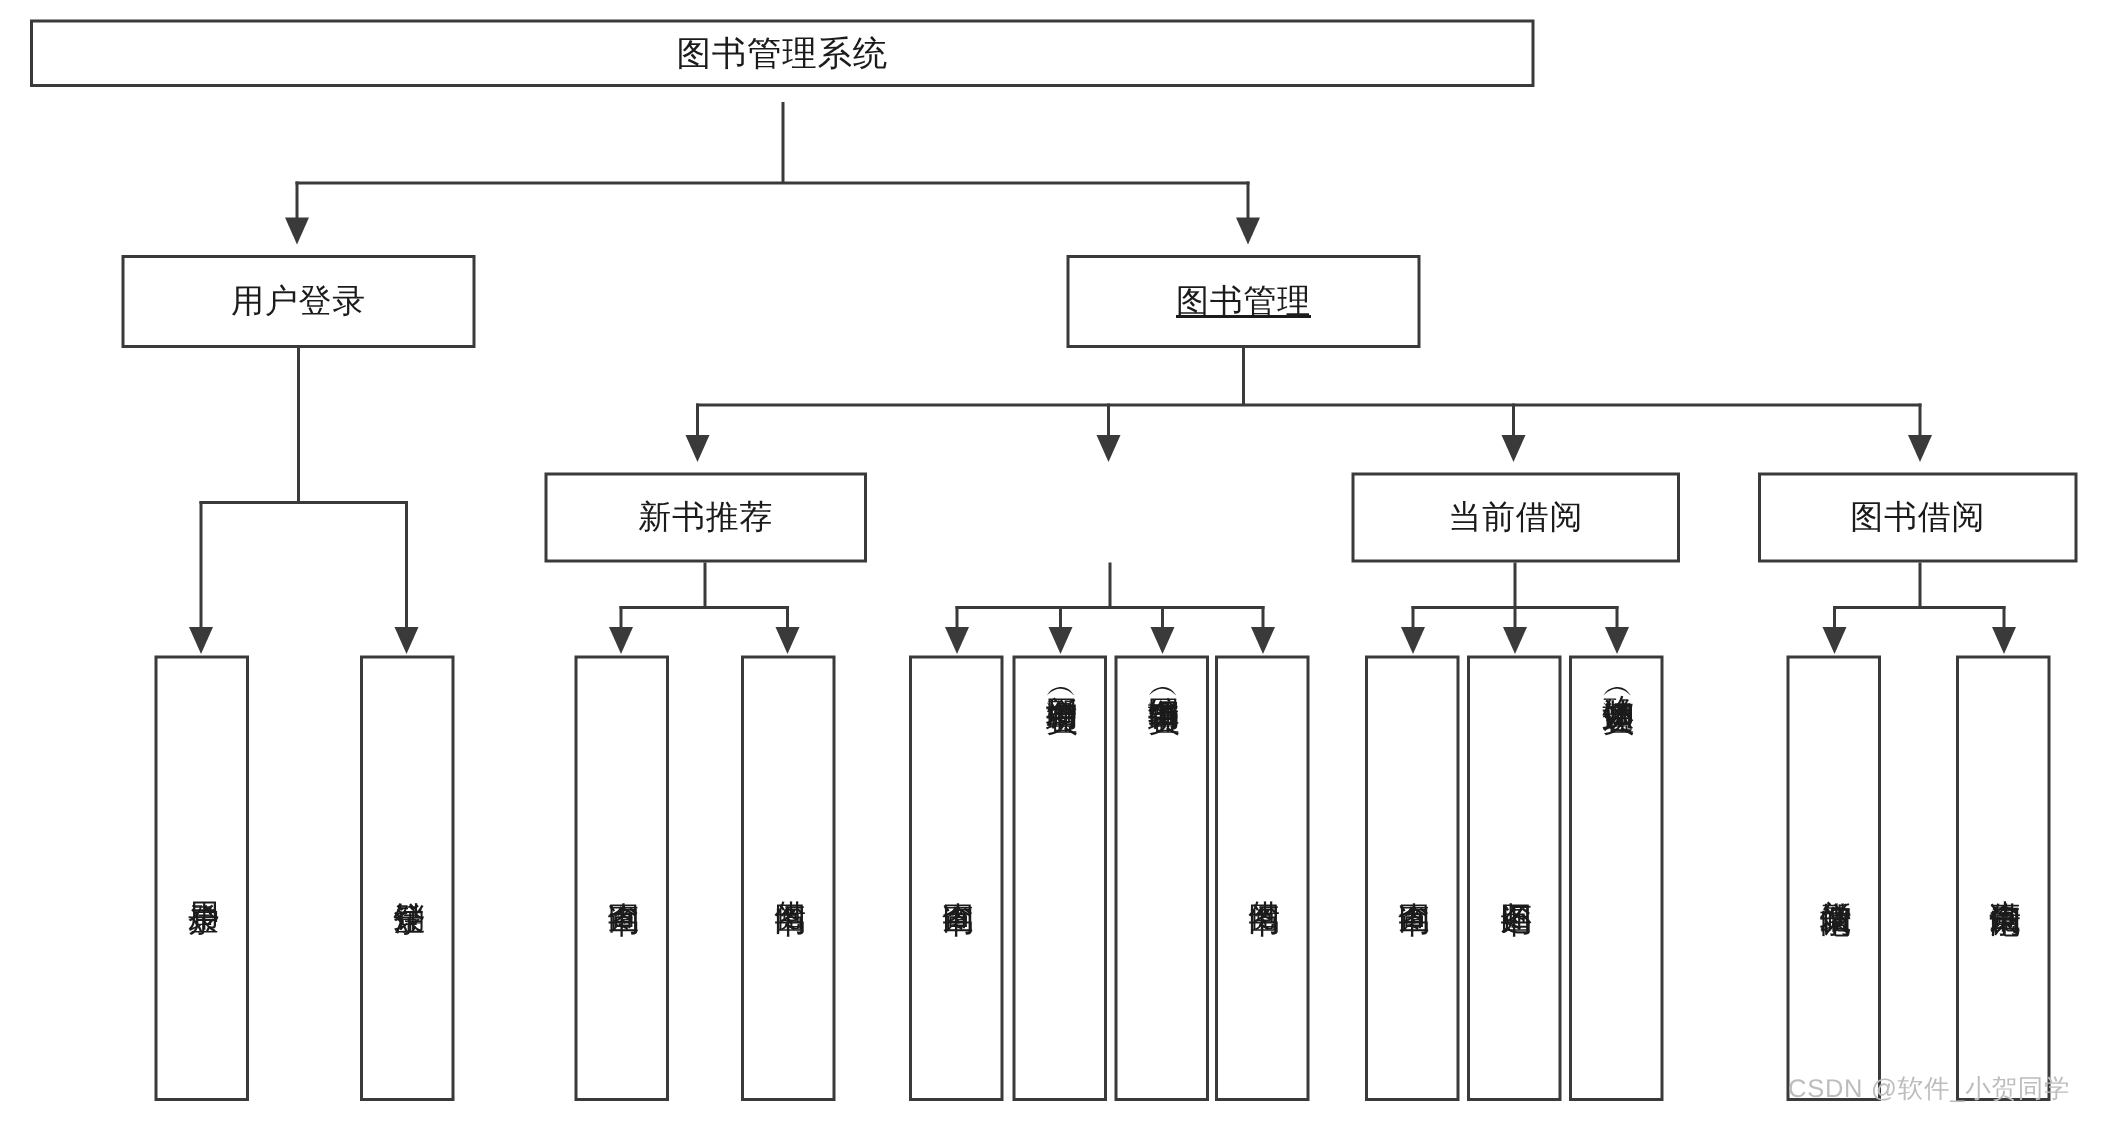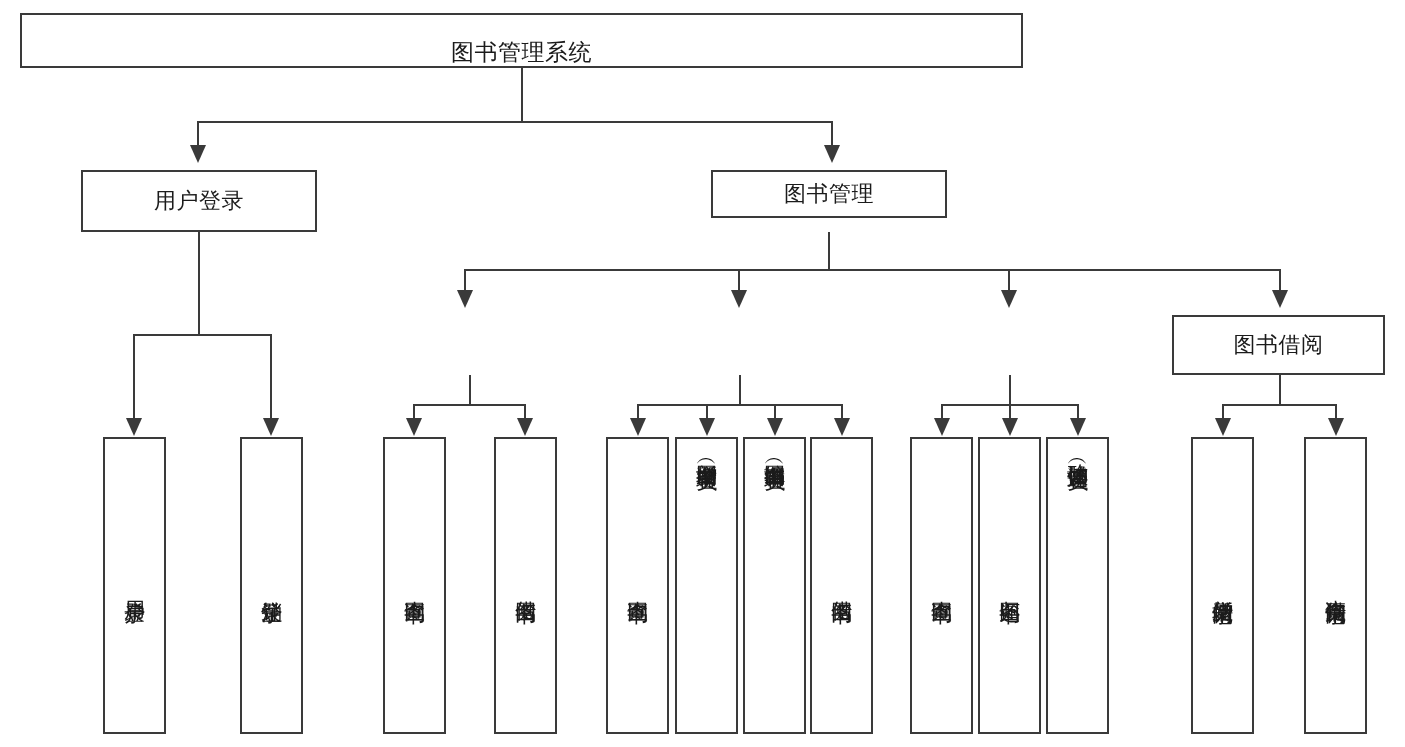--- a/index.html
+++ b/index.html
@@ -78,49 +78,55 @@
     letter-spacing: 0.5px;
     white-space: nowrap;
     user-select: none;
   }
 </style>
 </head>
 <body>
 
 <div id="canvas">
 
-  <div class="node root horiz" style="left:20px; top:13px; width:1003px; height:55px;align-items:flex-end;">
+  <div class="node root horiz" style="left:20px; top:13px; width:1003px; height:45px;">
     <span class="label">图书管理系统</span>
   </div>
 
   <div class="edge v" style="left:521px; top:68px; height:54px;"></div>
   <div class="edge h" style="left:197px; top:121px; width:636px;"></div>
   <div class="edge v" style="left:197px; top:121px; height:25px;"></div>
   <div class="edge v" style="left:831px; top:121px; height:25px;"></div>
   <div class="arrow" style="left:190px; top:145px;"></div>
   <div class="arrow" style="left:824px; top:145px;"></div>
 
   <div class="node horiz" style="left:81px; top:170px; width:236px; height:62px;">
     <span class="label">用户登录</span>
   </div>
-  <div class="node horiz" style="left:711px; top:170px; width:236px; height:48px;">
+  <div class="node horiz" style="left:711px; top:170px; width:236px; height:62px;text-decoration:underline;">
     <span class="label">图书管理</span>
   </div>
 
   <div class="edge v" style="left:828px; top:232px; height:38px;"></div>
   <div class="edge h" style="left:464px; top:269px; width:817px;"></div>
   <div class="edge v" style="left:464px; top:269px; height:22px;"></div>
   <div class="edge v" style="left:738px; top:269px; height:22px;"></div>
   <div class="edge v" style="left:1008px; top:269px; height:22px;"></div>
   <div class="edge v" style="left:1279px; top:269px; height:22px;"></div>
   <div class="arrow" style="left:457px; top:290px;"></div>
   <div class="arrow" style="left:731px; top:290px;"></div>
   <div class="arrow" style="left:1001px; top:290px;"></div>
   <div class="arrow" style="left:1272px; top:290px;"></div>
 
+  <div class="node horiz" style="left:363px; top:315px; width:215px; height:60px;">
+    <span class="label">新书推荐</span>
+  </div>
+  <div class="node horiz" style="left:901px; top:315px; width:219px; height:60px;">
+    <span class="label">当前借阅</span>
+  </div>
   <div class="node horiz" style="left:1172px; top:315px; width:213px; height:60px;">
     <span class="label">图书借阅</span>
   </div>
 
   <div class="edge v" style="left:198px; top:232px; height:103px;"></div>
   <div class="edge h" style="left:133px; top:334px; width:139px;"></div>
   <div class="edge v" style="left:133px; top:334px; height:85px;"></div>
   <div class="edge v" style="left:270px; top:334px; height:85px;"></div>
   <div class="arrow" style="left:126px; top:418px;"></div>
   <div class="arrow" style="left:263px; top:418px;"></div>
@@ -196,14 +202,15 @@
   <div class="arrow" style="left:1215px; top:418px;"></div>
   <div class="arrow" style="left:1328px; top:418px;"></div>
 
   <div class="node vert mid" style="left:1191px; top:437px; width:63px; height:297px;">
     <span class="label">新增借阅记录</span>
   </div>
   <div class="node vert mid" style="left:1304px; top:437px; width:63px; height:297px;">
     <span class="label">查询借阅记录</span>
   </div>
 
+  <div id="watermark" style="left:1192px; top:714px;">CSDN @软件_小贺同学</div>
 
 </div>
 
 </body></html>

